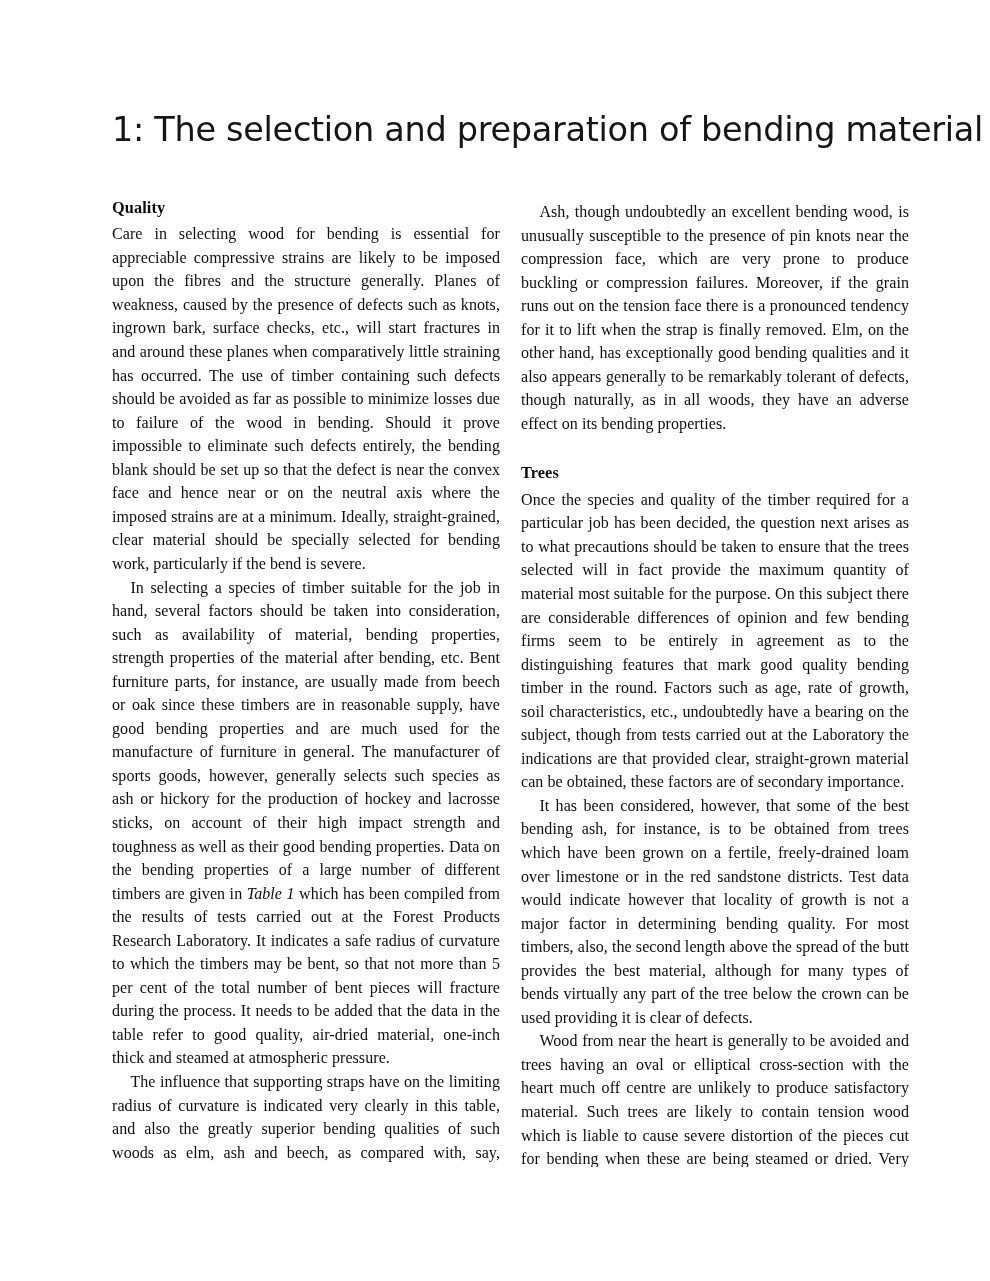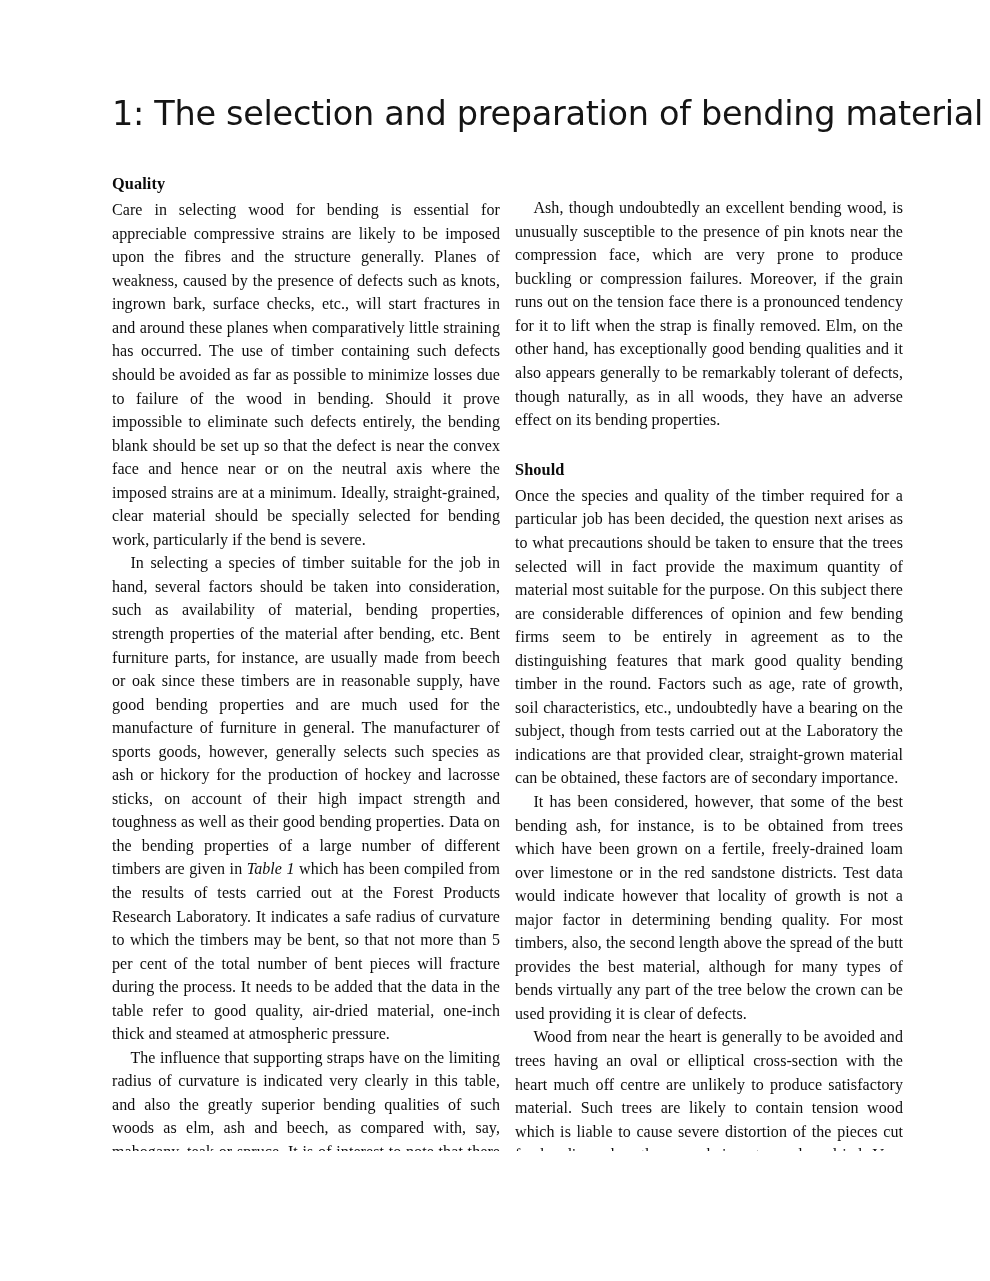--- a/index.html
+++ b/index.html
@@ -9,21 +9,21 @@
     background: #ffffff;
   }
   body {
     font-family: "Liberation Serif", "DejaVu Serif", serif;
     color: #0d0d0d;
   }
   .page {
     position: relative;
     width: 990px;
     height: 1151px;
-    margin: 0 auto;
+    margin: 16px auto;
     background: #ffffff;
     box-sizing: border-box;
     overflow: hidden;
     padding-left: 8px;
   }
 
   
   .chapter-title {
     position: absolute;
     left: 112px;
@@ -35,26 +35,26 @@
     line-height: 1.18;
     letter-spacing: -0.3px;
     color: #151515;
     white-space: nowrap;
   }
 
   
   .columns {
     position: absolute;
     left: 112px;
-    top: 200px;
+    top: 184px;
     width: 792px;
     height: 1010px;
     display: flex;
-    gap: 15px;
-    align-items: center;
+    gap: 21px;
+    align-items: flex-start;
   }
   .col {
     width: 388px;
     flex: 0 0 388px;
   }
 
   h2.section-head {
     font-family: "Liberation Serif", "DejaVu Serif", serif;
     font-weight: bold;
     font-size: 16.3px;
@@ -120,21 +120,21 @@
       <p class="body"><span>In selecting a species of timber suitable for the job in hand, several factors should be taken into consideration, such as availability of material, bending properties, strength properties of the material after bending, etc. Bent furniture parts, for instance, are usually made from beech or oak since these timbers are in reasonable supply, have good bending properties and are much used for the manufacture of furniture in general. The manufacturer of sports goods, however, generally selects such species as ash or hickory for the production of hockey and lacrosse sticks, on account of their high impact strength and toughness as well as their good bending properties. Data on the bending properties of a large number of different timbers are given in </span><em class="it">Table 1</em><span> which has been compiled from the results of tests carried out at the Forest Products Research Laboratory. It indicates a safe radius of curvature to which the timbers may be bent, so that not more than 5 per cent of the total number of bent pieces will fracture during the process. It needs to be added that the data in the table refer to good quality, air-dried material, one-inch thick and steamed at atmospheric pressure.</span></p>
 
       <p class="body indent"><span>The influence that supporting straps have on the limiting radius of curvature is indicated very clearly in this table, and also the greatly superior bending qualities of such woods as elm, ash and beech, as compared with, say, mahogany, teak or spruce. It is of interest to note that there is not a great difference in the bending properties of ash, beech and oak despite the fact that the first named is commonly regarded as being a bending timber </span></p>
 
     </div>
 
     <div class="col">
 
       <p class="body indent">Ash, though undoubtedly an excellent bending wood, is unusually susceptible to the presence of pin knots near the compression face, which are very prone to produce buckling or compression failures. Moreover, if the grain runs out on the tension face there is a pronounced tendency for it to lift when the strap is finally removed. Elm, on the other hand, has exceptionally good bending qualities and it also appears generally to be remarkably tolerant of defects, though naturally, as in all woods, they have an adverse effect on its bending properties.</p>
 
-      <h2 class="section-head spaced">Should</h2>
+      <h2 class="section-head spaced">Trees</h2>
 
       <p class="body">Once the species and quality of the timber required for a particular job has been decided, the question next arises as to what precautions should be taken to ensure that the trees selected will in fact provide the maximum quantity of material most suitable for the purpose. On this subject there are considerable differences of opinion and few bending firms seem to be entirely in agreement as to the distinguishing features that mark good quality bending timber in the round. Factors such as age, rate of growth, soil characteristics, etc., undoubtedly have a bearing on the subject, though from tests carried out at the Laboratory the indications are that provided clear, straight-grown material can be obtained, these factors are of secondary importance.</p>
 
       <p class="body indent">It has been considered, however, that some of the best bending ash, for instance, is to be obtained from trees which have been grown on a fertile, freely-drained loam over limestone or in the red sandstone districts. Test data would indicate however that locality of growth is not a major factor in determining bending quality. For most timbers, also, the second length above the spread of the butt provides the best material, although for many types of bends virtually any part of the tree below the crown can be used providing it is clear of defects.</p>
 
       <p class="body indent">Wood from near the heart is generally to be avoided and trees having an oval or elliptical cross-section with the heart much off centre are unlikely to produce satisfactory material. Such trees are likely to contain tension wood which is liable to cause severe distortion of the pieces cut for bending when these are being steamed or dried. Very old trees, or trees that have grown either very rapidly or very slowly, do not usually yield the best material.</p>
 
     </div>
 
   </div>

